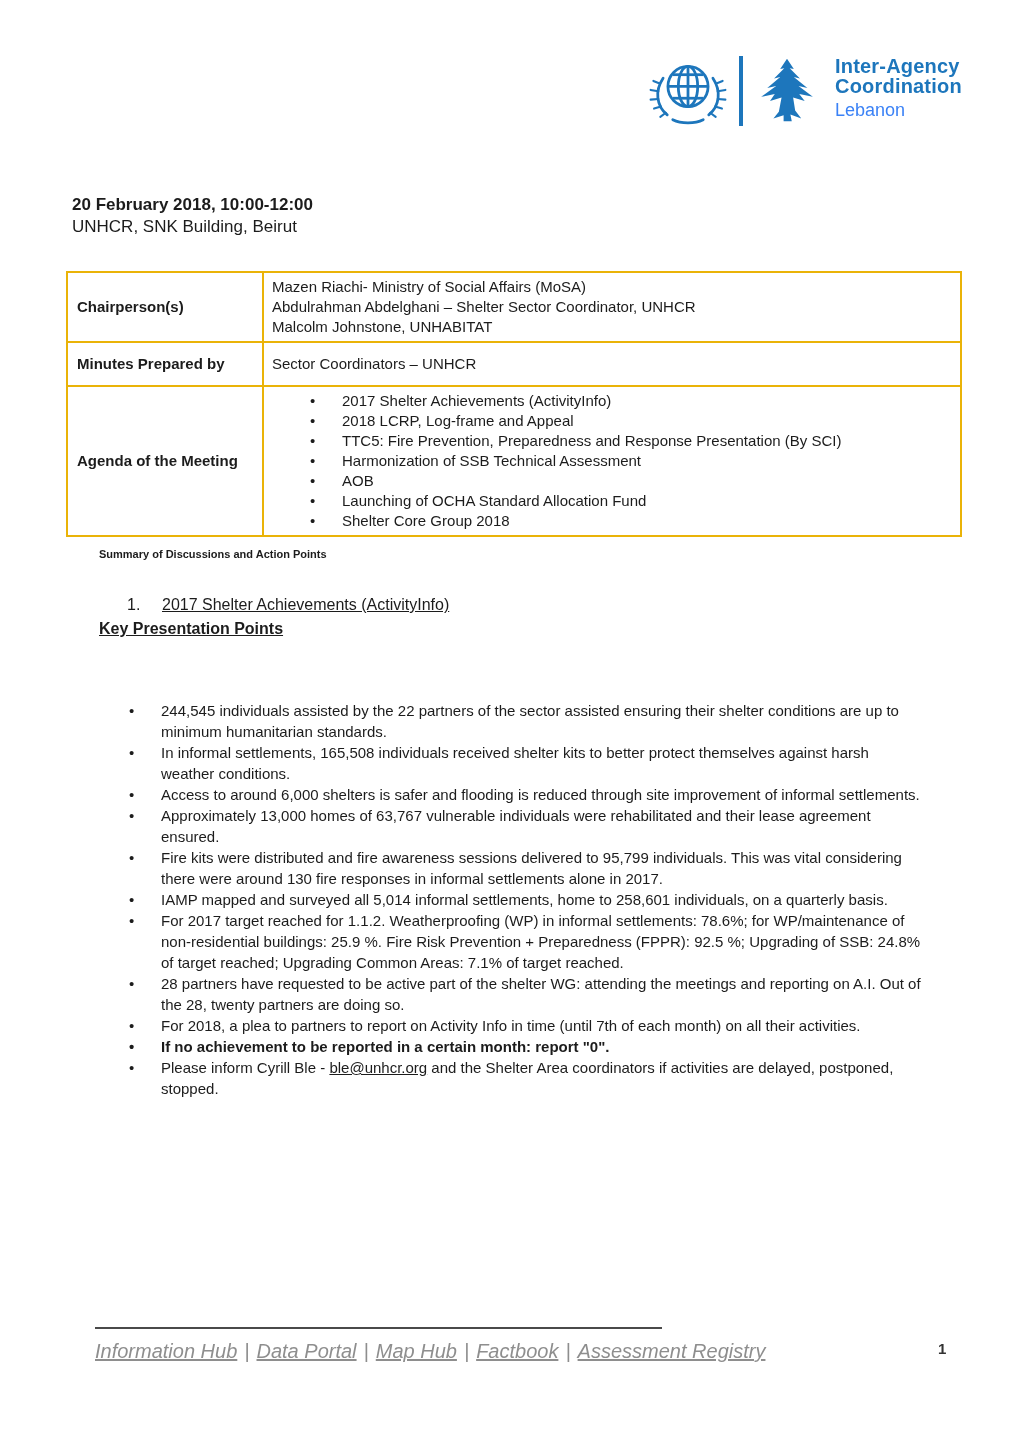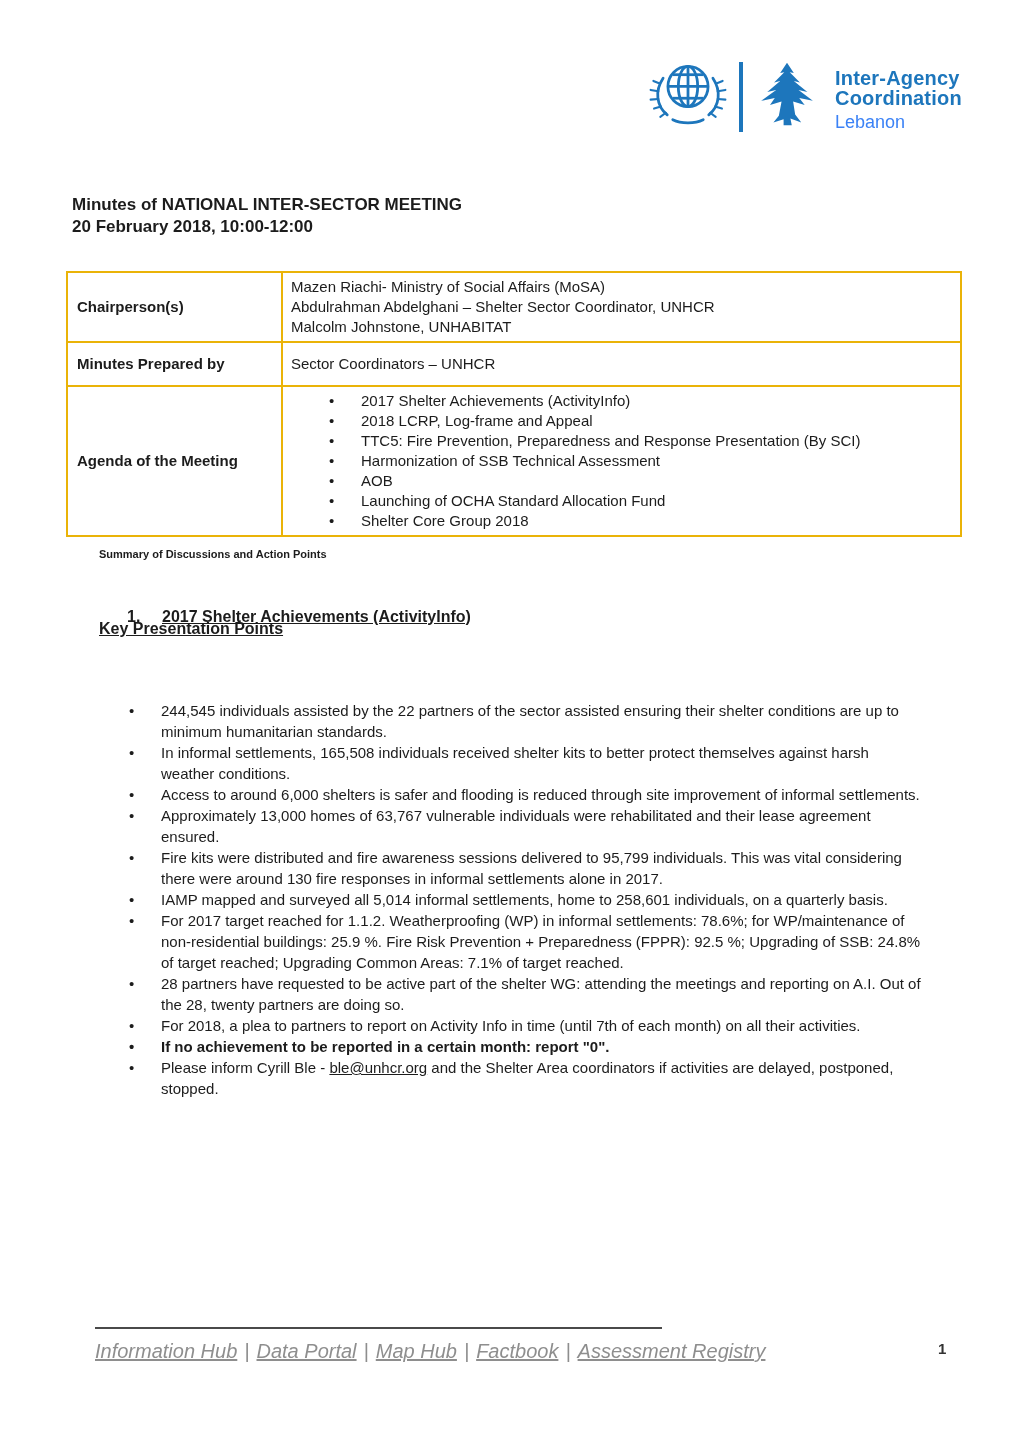--- a/index.html
+++ b/index.html
@@ -7,46 +7,46 @@
   body {
     width:1024px; height:1449px;
     font-family:"Liberation Sans", sans-serif;
     color:#1c1c1c;
     position:relative;
     overflow:hidden;
   }
   #page { position:relative; width:1024px; height:1449px; background:#ffffff; }
 
   
-  .logo { position:absolute; left:646px; top:56px; display:flex; align-items:flex-end; }
+  .logo { position:absolute; left:646px; top:56px; display:flex; align-items:flex-start; }
   .logo-un { margin-right:9px; }
   .logo-divider { width:4px; height:70px; background:#1d76bc; margin-right:10px; }
   .logo-cedar { margin-right:14px; }
   .logo-text { display:flex; flex-direction:column; justify-content:center; }
   .logo-line-bold { font-size:20px; font-weight:bold; color:#1d76bc; line-height:20px; letter-spacing:0.2px; }
   .logo-line-light { font-size:18px; color:#3b82f6; line-height:20px; margin-top:4px; }
 
   
   .title-block { position:absolute; left:72px; top:194px; font-size:17px; line-height:22px; }
   .title-bold { font-weight:bold; }
 
   
   .info-table { position:absolute; left:66px; top:271px; width:896px; border-collapse:collapse; }
   .info-table td { border:2px solid #eab308; font-size:15px; line-height:20px; vertical-align:middle; padding:4px 8px; }
-  .info-table td.label { width:215px; font-weight:bold; padding-left:9px;margin-top:24px; }
+  .info-table td.label { width:196px; font-weight:bold; padding-left:9px;margin-top:24px; }
   .row-chair td { height:66px; }
   .row-minutes td { height:44px; }
   .row-agenda td { height:144px; }
   .agenda-list { list-style:none; }
   .agenda-list li { position:relative; padding-left:70px; line-height:20px; }
   .agenda-list li::before { content:"•"; position:absolute; left:38px; top:0; }
 
   
   .summary-heading { position:absolute; left:99px; top:548px; font-size:11px; font-weight:bold; }
-  .numbered-heading { position:absolute; left:127px; top:596px; font-size:16px; font-weight:bold;margin-top:12px; }
+  .numbered-heading { position:absolute; left:127px; top:596px; font-size:16px; font-weight:normal; }
   .numbered-heading .num { display:inline-block; width:35px; }
   .numbered-heading .ttl { text-decoration:underline; }
   .kpp-heading { position:absolute; left:99px; top:620px; font-size:16px; font-weight:bold; text-decoration:underline; }
 
   
   .key-points { position:absolute; left:112px; top:700px; width:812px; font-size:15px; line-height:21px; list-style:none; }
   .key-points li { position:relative; padding-left:49px; }
   .key-points li::before { content:"•"; position:absolute; left:17px; top:0; }
   .key-points li.bold-item { font-weight:bold; }
   .email-link { text-decoration:underline; color:#1c1c1c; cursor:pointer; }
@@ -100,22 +100,22 @@
       </svg>
     </span>
     <span class="logo-text">
       <span class="logo-line-bold">Inter-Agency</span>
       <span class="logo-line-bold">Coordination</span>
       <span class="logo-line-light">Lebanon</span>
     </span>
   </div>
 
   <div class="title-block">
-    <div class="title-bold">Minutes of NATIONAL INTER-SECTOR MEETING</div>
     <div class="title-bold">20 February 2018, 10:00-12:00</div>
+    <div>UNHCR, SNK Building, Beirut</div>
   </div>
 
   <table class="info-table">
     <tbody>
         <tr class="row-chair">
       <td class="label">Chairperson(s)</td>
       <td>
         <div>Mazen Riachi- Ministry of Social Affairs (MoSA)</div>
         <div>Abdulrahman Abdelghani – Shelter Sector Coordinator, UNHCR</div>
         <div>Malcolm Johnstone, UNHABITAT</div>

